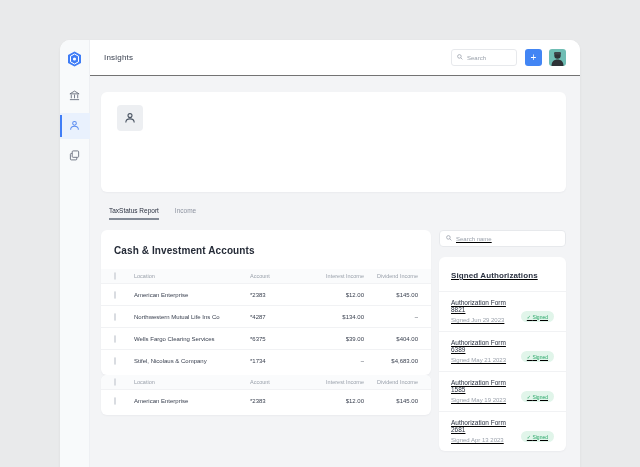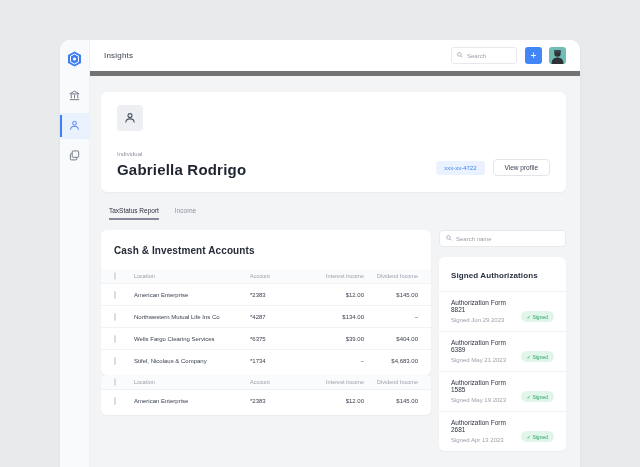--- a/index.html
+++ b/index.html
@@ -15,21 +15,21 @@
   .sidebar { width:30px; background:#f8fafb; border-right:1px solid #eef0f3;
     display:flex; flex-direction:column; align-items:center; padding-top:11px; flex-shrink:0; }
   .logo { width:16px; height:16px; margin-bottom:16px; display:flex; align-items:center; justify-content:center; }
   .nav-item { width:30px; height:26px; display:flex; align-items:center; justify-content:center;
     position:relative; margin-bottom:4px; cursor:pointer; }
   .nav-item.active { background:#e9f1fd; }
   .nav-item.active::before { content:""; position:absolute; left:0; top:2px; bottom:2px; width:2px; background:#3f7df6; }
 
   
   .main { flex:1; display:flex; flex-direction:column; min-width:0; }
-  .topbar { height:36px; background:#fff; border-bottom:5px solid #737373;
+  .topbar { height:36px; background:#fff; border-bottom:1px solid #737373;
     display:flex; align-items:center; padding:0 14px; flex-shrink:0; }
   .topbar-title { font-size:8px; color:#3a4150; letter-spacing:.2px; margin-right:auto; }
   .search-box { width:66px; height:17px; border:1px solid #e7e9ec; border-radius:3px; background:#fff;
     display:flex; align-items:center; gap:4px; padding:0 5px; color:#9aa1ab; font-size:6px; }
   .plus-btn { width:17px; height:17px; background:#4285f4; border:none; border-radius:3px; color:#fff;
     font-size:10px; line-height:15px; margin-left:8px; cursor:pointer; display:flex; align-items:center; justify-content:center; }
   .avatar { width:17px; height:17px; border-radius:3px; margin-left:7px; overflow:hidden; cursor:pointer; }
 
   .content { flex:1; background:#f3f4f6; padding:16px 14px 0 11px; overflow:hidden; }
 
@@ -47,21 +47,21 @@
     font-size:6.5px; padding:4px 11px; cursor:pointer; font-family:"Liberation Sans",sans-serif; }
 
   
   .tabs { display:flex; gap:16px; margin:15px 0 10px 8px; }
   .tab { font-size:6.5px; color:#8d93a0; padding-bottom:4px; cursor:pointer; border-bottom:2px solid transparent; }
   .tab.active { color:#2a3140; border-bottom-color:#848b96; }
 
   
   .columns { display:flex; gap:8px; align-items:flex-start; }
   .col-left { width:330px; flex-shrink:0; }
-  .col-right { flex:1; min-width:0; }
+  .col-right { flex:1; min-width:0;text-decoration:underline; }
 
   
   .table-card { background:#fff; border-radius:6px; overflow:hidden;
     box-shadow:0 1px 2px rgba(16,24,40,.04); padding-bottom:4px; }
   .table-title { font-size:10px; font-weight:700; color:#252b37; padding:15px 13px 13px; letter-spacing:.1px; }
   .thead { display:flex; align-items:center; background:#fafbfc; padding:4px 13px; font-size:5.5px; color:#9aa1ab; }
   .trow { display:flex; align-items:center; height:22px; padding:0 13px; border-top:1px solid #f1f2f4;
     font-size:6px; color:#3a4150; cursor:pointer; }
   .c-check { width:20px; flex-shrink:0; }
   .checkbox { width:7px; height:7px; border:1px solid #d9dce1; border-radius:2px; background:#fff; cursor:pointer; }
@@ -151,30 +151,20 @@
 
       <div class="content">
 
         <section class="profile-card">
           <div class="profile-icon">
             <svg width="12" height="12" viewBox="0 0 12 12" fill="none" stroke="#4b5563" stroke-width="1.1">
               <circle cx="6" cy="3.6" r="2"></circle>
               <path d="M1.8 10.6 C1.8 8 4 6.9 6 6.9 C8 6.9 10.2 8 10.2 10.6"></path>
             </svg>
           </div>
-          <div class="profile-bottom">
-            <div>
-              <div class="profile-type">Individual</div>
-              <div class="profile-name">Gabriella Rodrigo</div>
-            </div>
-            <div class="profile-actions">
-              <span class="ssn-badge">xxx-xx-4722</span>
-              <button class="view-profile-btn">View profile</button>
-            </div>
-          </div>
         </section>
 
         <nav class="tabs">
           <div class="tab active">TaxStatus Report</div>
           <div class="tab">Income</div>
         </nav>
 
         <div class="columns">
 
           <div class="col-left">

